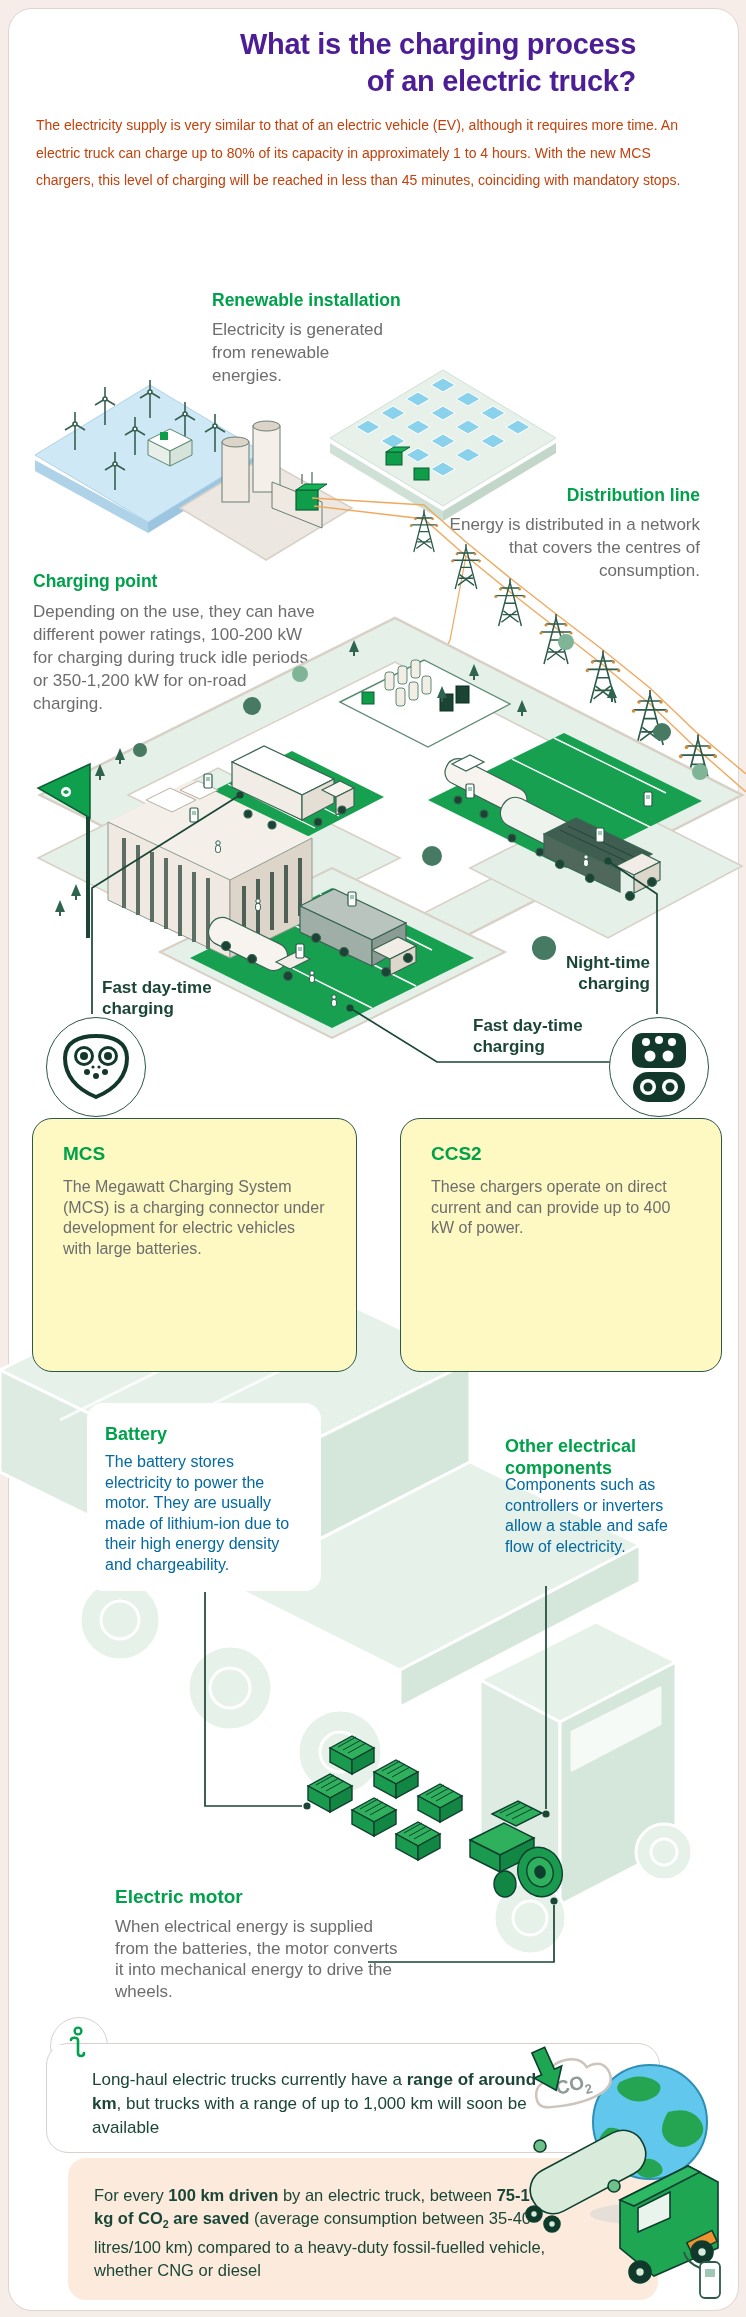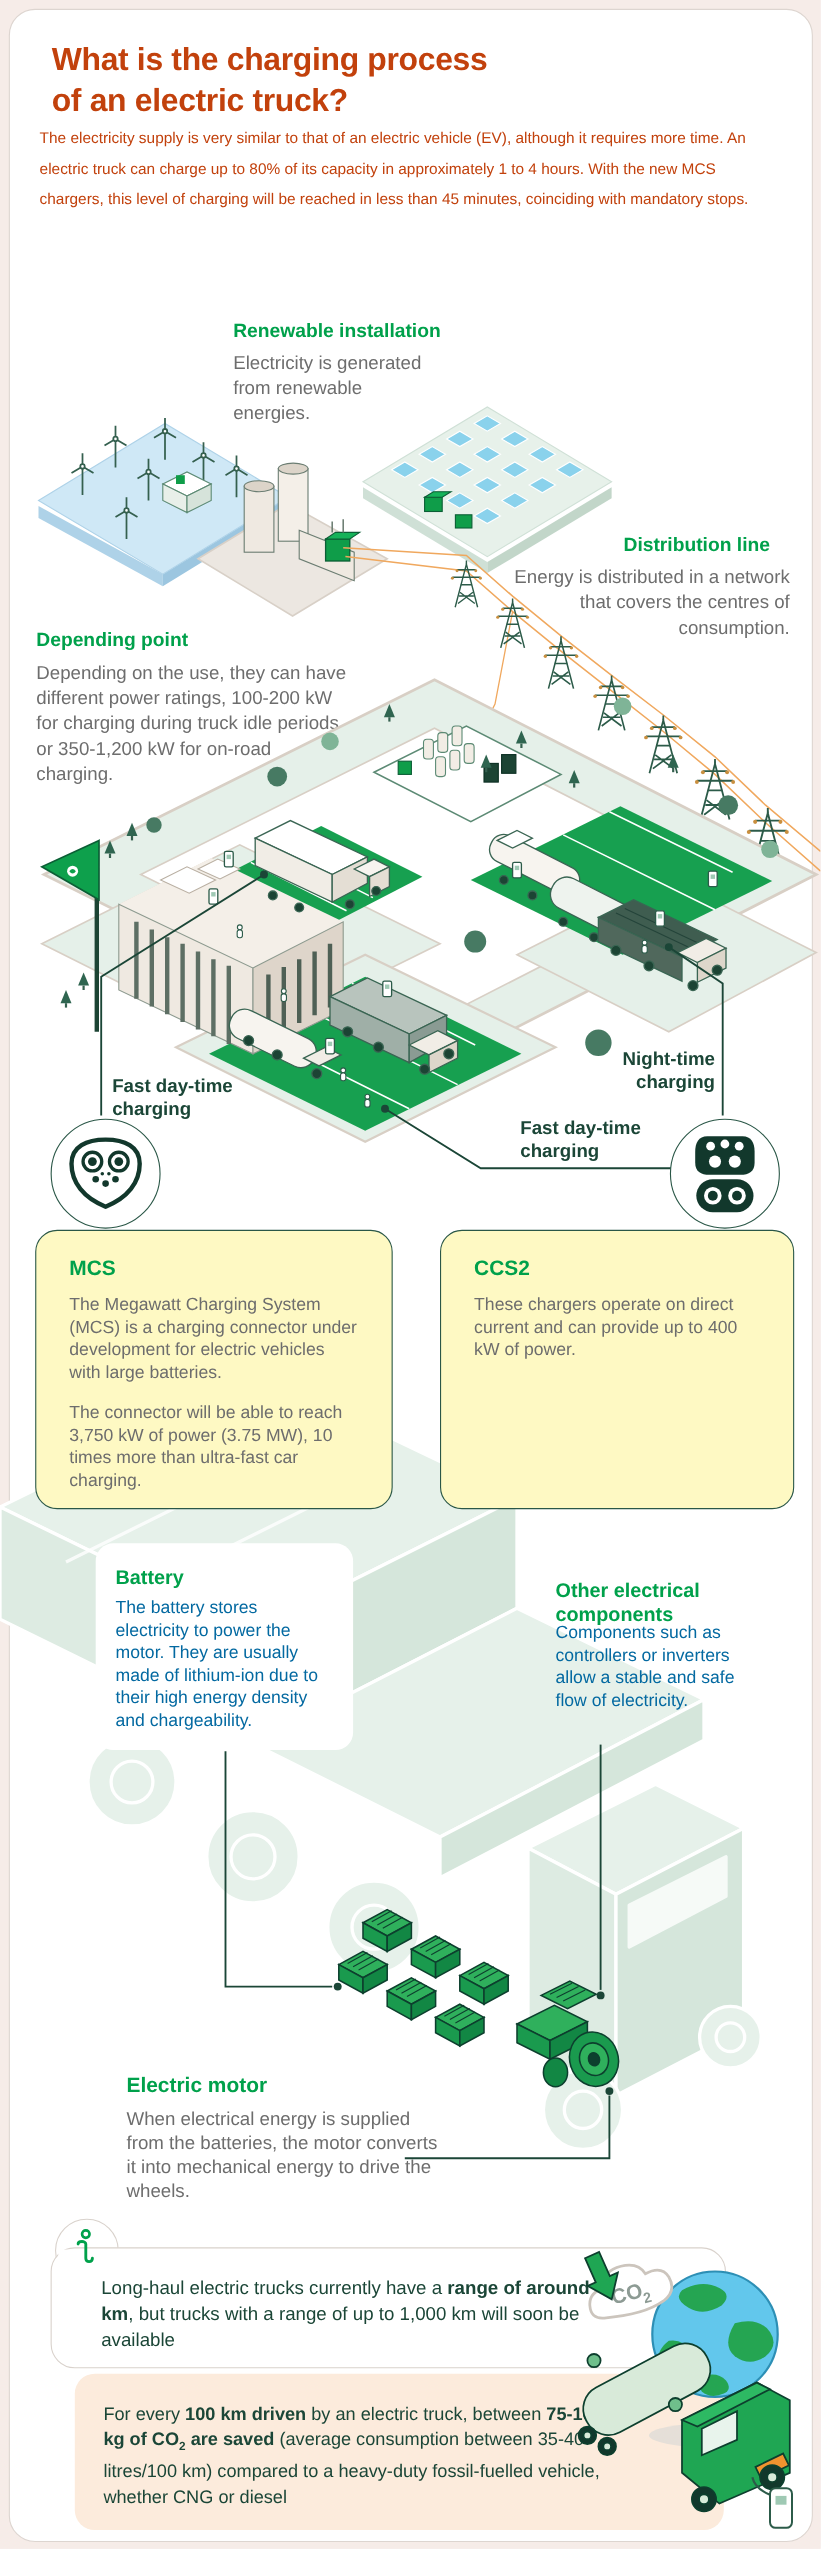--- a/index.html
+++ b/index.html
@@ -1,22 +1,22 @@
 <!DOCTYPE html>
 <html><head>
 <meta charset="utf-8">
 <style>
   html,body{margin:0;padding:0;}
   body{background:#f6ece8;font-family:"Liberation Sans",sans-serif;}
   .page{position:relative;width:746px;height:2317px;background:#f6ece8;overflow:hidden;}
   .card{position:absolute;left:8px;top:8px;width:729px;height:2301px;background:#ffffff;
         border:1px solid #ddd5d0;border-radius:24px;}
   .abs{position:absolute;}
-  h1.title{margin:11px;font-size:29px;line-height:37px;font-weight:800;color:#c2410c;
-           white-space:pre-line;letter-spacing:-0.3px;}
+  h1.title{margin:0;font-size:29px;line-height:37px;font-weight:800;color:#4c1d95;
+           white-space:pre-line;letter-spacing:-0.3px;text-align:right;}
   .intro{font-size:14px;line-height:27.5px;color:#c2410c;}
   .sec-title{font-size:17.5px;font-weight:800;color:#00a14b;line-height:22px;}
   .sec-body{font-size:17px;line-height:23px;color:#6d6d6d;}
   .right{text-align:right;}
   .scene-label{font-size:17px;font-weight:800;color:#1b4637;line-height:21px;z-index:2;}
   .conn-circle{width:98px;height:98px;border-radius:50%;background:#fff;
                border:1.5px solid #2a5747;z-index:3;display:flex;align-items:center;justify-content:center;}
   .info-card{background:#fef9c3;border:1.4px solid #2a5747;border-radius:20px;
              padding:24px 30px;box-sizing:border-box;z-index:3;}
   .info-card h3{margin:0 0 12px 0;font-size:19px;font-weight:800;color:#00a14b;}
@@ -290,23 +290,23 @@
         <circle cx="608" cy="861" r="3.6" fill="#1b4637" stroke="none"></circle>
         <circle cx="350" cy="1008" r="3.6" fill="#1b4637" stroke="none"></circle>
       </g>
     </g>
   </svg>
 
   <div class="sec-title abs" style="left:212px;top:289px;width:230px;">Renewable installation</div>
   <div class="sec-body abs" style="left:212px;top:318px;width:178px;">Electricity is generated from renewable energies.</div>
 
   <div class="sec-title abs right" style="left:446px;top:484px;width:254px;">Distribution line</div>
-  <div class="sec-body abs right" style="left:464px;top:513px;width:254px;">Energy is distributed in a network that covers the centres of consumption.</div>
-
-  <div class="sec-title abs" style="left:33px;top:570px;width:220px;">Depending point</div>
+  <div class="sec-body abs right" style="left:446px;top:513px;width:254px;">Energy is distributed in a network that covers the centres of consumption.</div>
+
+  <div class="sec-title abs" style="left:33px;top:570px;width:220px;">Charging point</div>
   <div class="sec-body abs" style="left:33px;top:600px;width:285px;">Depending on the use, they can have different power ratings, 100-200 kW for charging during truck idle periods or 350-1,200 kW for on-road charging.</div>
 
   <div class="scene-label abs" style="left:102px;top:977px;width:128px;">Fast day-time charging</div>
   <div class="scene-label abs right" style="left:528px;top:952px;width:122px;">Night-time charging</div>
   <div class="scene-label abs" style="left:473px;top:1015px;width:150px;">Fast day-time charging</div>
 
   <div class="conn-circle abs" style="left:46px;top:1017px;">
     <svg width="72" height="72" viewBox="-36 -36 72 72">
       <path d="M0,30 C-20,22 -31,8 -31,-9 C-31,-25 -17,-31 0,-31 C17,-31 31,-25 31,-9 C31,8 20,22 0,30 Z" fill="none" stroke="#12382c" stroke-width="4"></path>
       <circle cx="-12" cy="-11" r="8.5" fill="none" stroke="#12382c" stroke-width="3"></circle>
@@ -332,21 +332,20 @@
       <circle cx="-11" cy="18" r="8" fill="#ffffff"></circle>
         <circle cx="-11" cy="18" r="4.5" fill="#12382c"></circle>
       <circle cx="11" cy="18" r="8" fill="#ffffff"></circle>
         <circle cx="11" cy="18" r="4.5" fill="#12382c"></circle>
     </svg>
   </div>
 
   <div class="info-card abs" style="left:32px;top:1118px;width:325px;height:254px;">
     <h3>MCS</h3>
     <p>The Megawatt Charging System (MCS) is a charging connector under development for electric vehicles with large batteries.</p>
-    <p>The connector will be able to reach 3,750 kW of power (3.75 MW), 10 times more than ultra-fast car charging.</p>
   </div>
   <div class="info-card abs" style="left:400px;top:1118px;width:322px;height:254px;">
     <h3>CCS2</h3>
     <p>These chargers operate on direct current and can provide up to 400 kW of power.</p>
   </div>
 
   <svg class="abs z1" style="left:0;top:1240px;" width="746" height="780" viewBox="0 1240 746 780">
     <g stroke="#ffffff" stroke-width="3" stroke-linejoin="round">
       <polygon points="0,1370 240,1252 470,1362 230,1482" fill="#e6f1ea"></polygon>
       <polygon points="0,1370 230,1482 230,1585 0,1472" fill="#ddebe2"></polygon>

